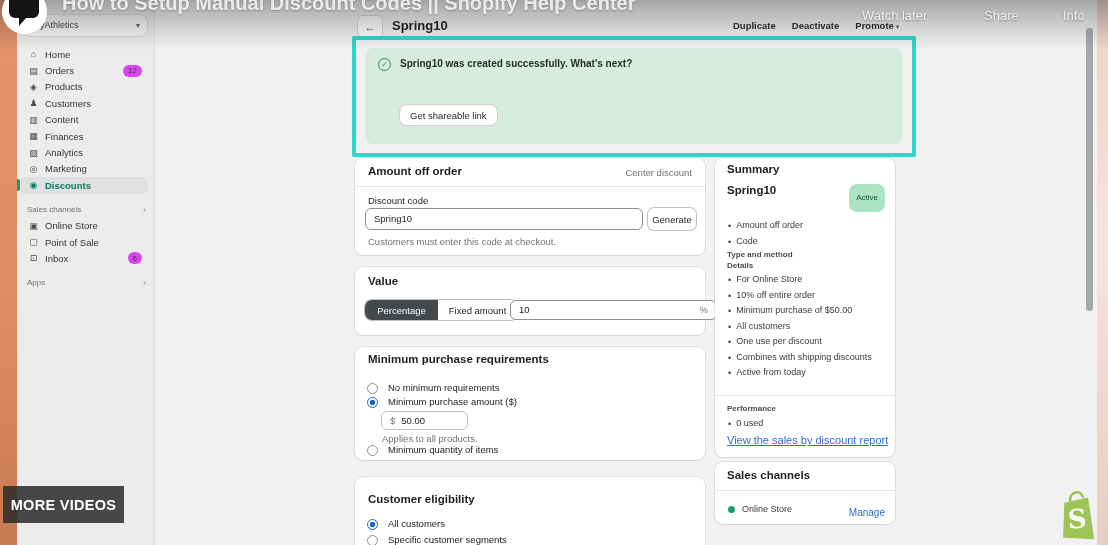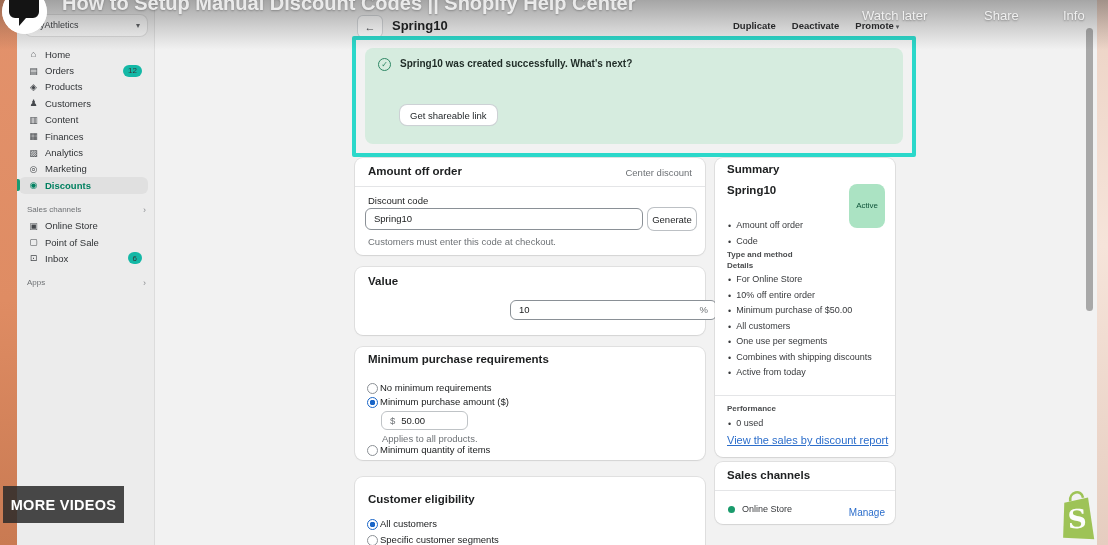--- a/index.html
+++ b/index.html
@@ -24,21 +24,21 @@
     border-right:1px solid #dcdcdc; }
   .store-sel { position:absolute; left:8px; top:15px; width:122px; height:21px;
     background:#f7f7f7; border-radius:7px; box-shadow:0 0 0 1px rgba(0,0,0,0.08);
     display:flex; align-items:center; padding:0 7px; font-size:9px; color:#3a3d40; }
   .store-sel .chev { margin-left:auto; font-size:8px; color:#5c5f62; }
   .nav { position:absolute; left:0; right:0; top:46px; }
   .nav-item { height:16.4px; display:flex; align-items:center; margin:0 6px 0 2px;
     padding:0 6px 0 8px; border-radius:6px; position:relative; }
   .nav-item .nico { width:13px; font-size:9px; color:#45484c; text-align:center; }
   .nav-item .nlbl { font-size:9.5px; color:#303336; margin-left:5px; }
-  .nav-item .nbadge { margin-left:auto; background:#14b8a6; border-radius:7px;
+  .nav-item .nbadge { margin-left:auto; background:#d946ef; border-radius:7px;
     font-size:8px; color:#36383a; padding:1.5px 5px; }
   .nav-item.active { background:#e0e0e0; }
   .nav-item.active .nlbl, .nav-item.active .nico { color:#008060; font-weight:bold; }
   .activebar { position:absolute; left:-2px; top:2px; width:3px; height:12px;
     background:#199b71; border-radius:0 2px 2px 0; }
   .nav-sec { margin:9px 8px 0 10px; height:15px; display:flex; align-items:center;
     font-size:8px; color:#6e7174; }
   .nav-sec .schev { margin-left:auto; font-size:9px; color:#8a8d90; }
 
   
@@ -76,33 +76,33 @@
   .muted { color:#6d7175; }
   .text-input { position:absolute; background:#fff; border:1px solid #8a9096;
     border-radius:6px; display:flex; align-items:center; padding:0 8px; font-size:9.5px; }
   .btn { background:#fff; border-radius:6px; box-shadow:0 0 0 1px #bcc0c4;
     display:flex; align-items:center; justify-content:center; font-size:9.5px; color:#26282a; }
   .seg { position:absolute; display:flex; border-radius:7px; overflow:hidden;
     box-shadow:0 0 0 1px #babfc3; height:20px; }
   .seg .sbtn { display:flex; align-items:center; justify-content:center; font-size:9.5px; }
   .seg .dark { background:#45484d; color:#fff; width:73px; }
   .seg .light { background:#fff; color:#202223; width:79px; }
-  .rrow { position:absolute; left:12px; display:flex; align-items:center; gap:2px; height:12px; }
+  .rrow { position:absolute; left:12px; display:flex; align-items:center; gap:10px; height:12px; }
   .radio { width:11px; height:11px; border:1.4px solid #8c9196; border-radius:50%;
     background:#fff; flex:none; }
   .radio.sel { border:1.4px solid #1a66c8;
     background:radial-gradient(circle,#1a66c8 0 2.6px,#fff 3px); }
   .rlbl { font-size:9.5px; color:#202223; }
 
   
   .sline { position:absolute; left:12px; }
   .shead { font-size:8px; font-weight:bold; color:#4a4c4e; }
   .srow { position:absolute; left:13px; display:flex; gap:5px; font-size:9px; color:#37393c; }
   .badge-active { position:absolute; right:10px; top:26px; background:#abe3c3;
-    color:#0e5339; font-size:8px; padding:18px 7px; border-radius:8px; }
+    color:#0e5339; font-size:8px; padding:10px 7px; border-radius:8px; }
   .link { color:#2c6ecb; text-decoration:underline; font-size:11px; }
   .dot { width:7px; height:7px; border-radius:50%; background:#1a9b6c; }
 
   
   .top-grad { left:0; top:0; width:1108px; height:50px; z-index:10; pointer-events:none;
     background:linear-gradient(180deg,rgba(40,40,40,0.38) 0%,rgba(40,40,40,0.16) 55%,rgba(40,40,40,0) 100%); }
   .vtitle { left:62px; top:-7px; z-index:11; font-size:20px; font-weight:600;
     color:rgba(255,255,255,0.82); text-shadow:0 1px 2px rgba(0,0,0,0.25); }
   .avatar { left:2px; top:-11px; width:45px; height:45px; border-radius:50%;
     background:#fff; z-index:12; overflow:hidden; }
@@ -217,20 +217,24 @@
     <div class="t" style="position:absolute; left:13px; top:38px; font-size:9.5px;">Discount code</div>
     <div class="text-input" style="left:10px; top:50px; width:278px; height:22px;">
       <span class="t">Spring10</span>
     </div>
     <div class="btn" style="position:absolute; left:293px; top:50px; width:48px; height:22px;">Generate</div>
     <div class="t muted" style="position:absolute; left:13px; top:79px; font-size:9.5px;">Customers must enter this code at checkout.</div>
   </div>
 
   <div class="card" style="left:355px; top:267px; width:350px; height:68px;">
     <div class="ctitle t" style="top:9px;">Value</div>
+    <div class="seg" style="left:10px; top:33px;">
+      <div class="sbtn dark">Percentage</div>
+      <div class="sbtn light">Fixed amount</div>
+    </div>
     <div class="text-input" style="left:155px; top:33px; width:207px; height:20px;">
       <span class="t">10</span>
       <span class="t muted" style="margin-left:auto;">%</span>
     </div>
   </div>
 
   <div class="card" style="left:355px; top:347px; width:350px; height:113px;">
     <div class="ctitle t" style="top:7px;">Minimum purchase requirements</div>
     <div class="rrow" style="top:35px;">
       <span class="radio"></span>
@@ -288,21 +292,21 @@
     <div class="srow" style="top:148px;">
         <span>•</span>
         <span class="t">Minimum purchase of $50.00</span>
       </div>
     <div class="srow" style="top:164px;">
         <span>•</span>
         <span class="t">All customers</span>
       </div>
     <div class="srow" style="top:179px;">
         <span>•</span>
-        <span class="t">One use per segments</span>
+        <span class="t">One use per discount</span>
       </div>
     <div class="srow" style="top:195px;">
         <span>•</span>
         <span class="t">Combines with shipping discounts</span>
       </div>
     <div class="srow" style="top:210px;">
         <span>•</span>
         <span class="t">Active from today</span>
       </div>
     <div class="divider" style="top:237px;"></div>

